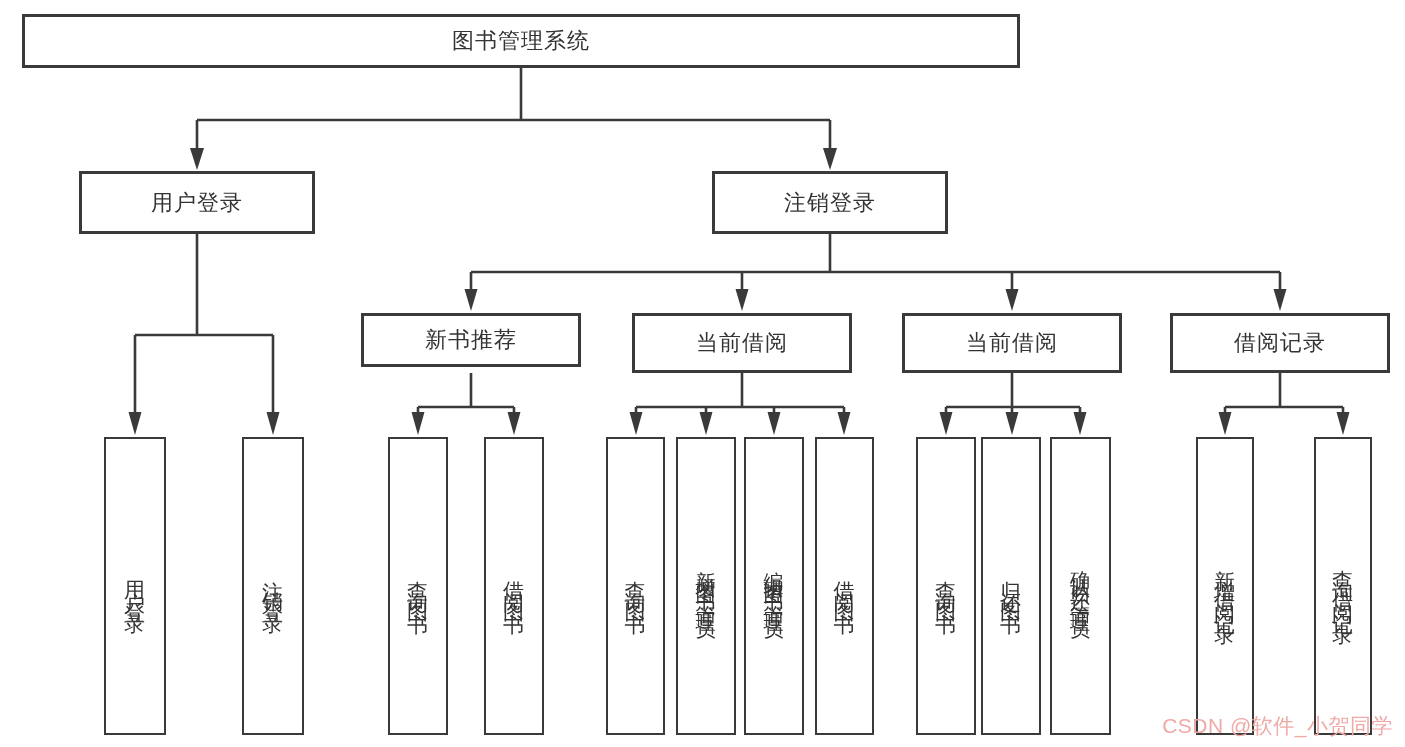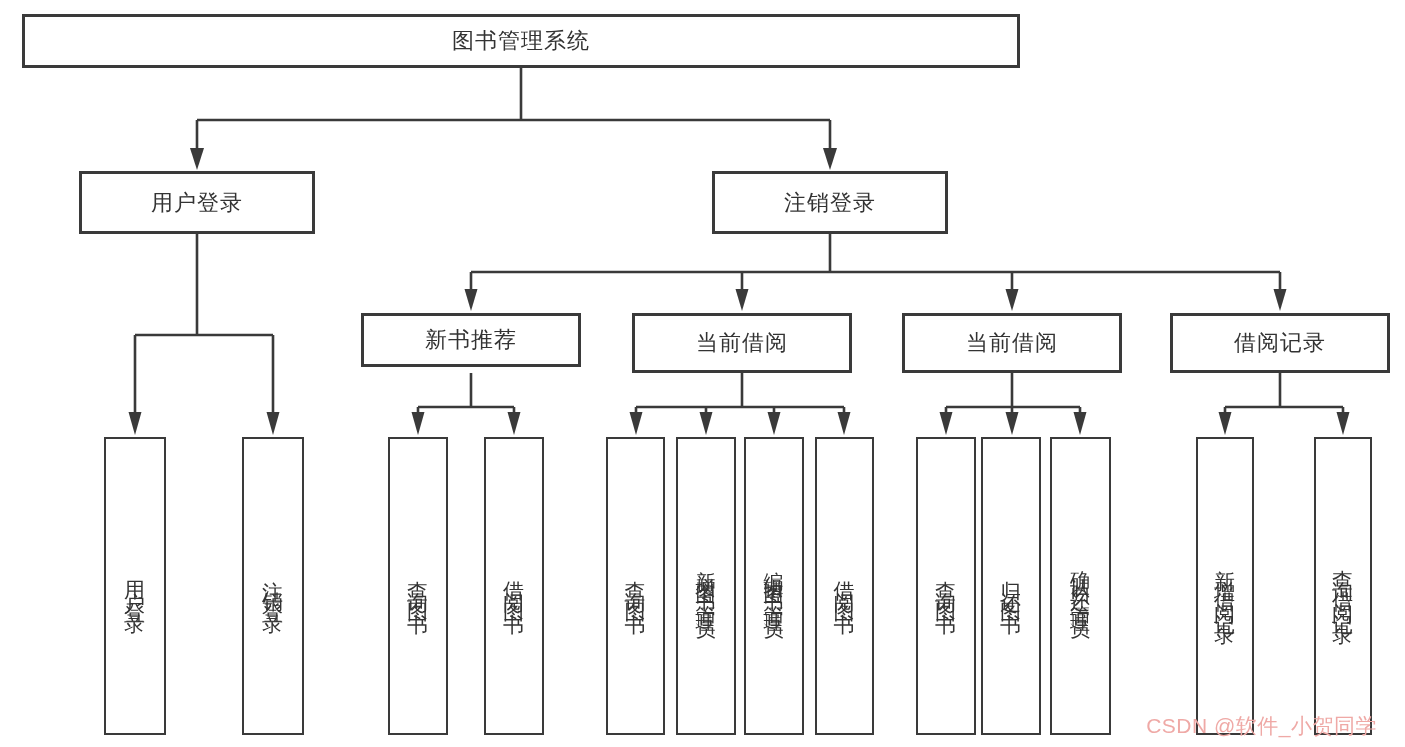--- a/index.html
+++ b/index.html
@@ -62,21 +62,21 @@
     letter-spacing: 11px;
     white-space: nowrap;
   }
   .v-label.long {
     font-size: 20px;
     letter-spacing: 7px;
   }
   .watermark {
     position: absolute;
     top: 712px;
-    right: 28px;
+    right: 12px;
     font-size: 21px;
     letter-spacing: 0.5px;
     color: var(--watermark, #efa9a6);
     z-index: 10;
     white-space: nowrap;
   }
 </style>
 </head>
 <body>
 

